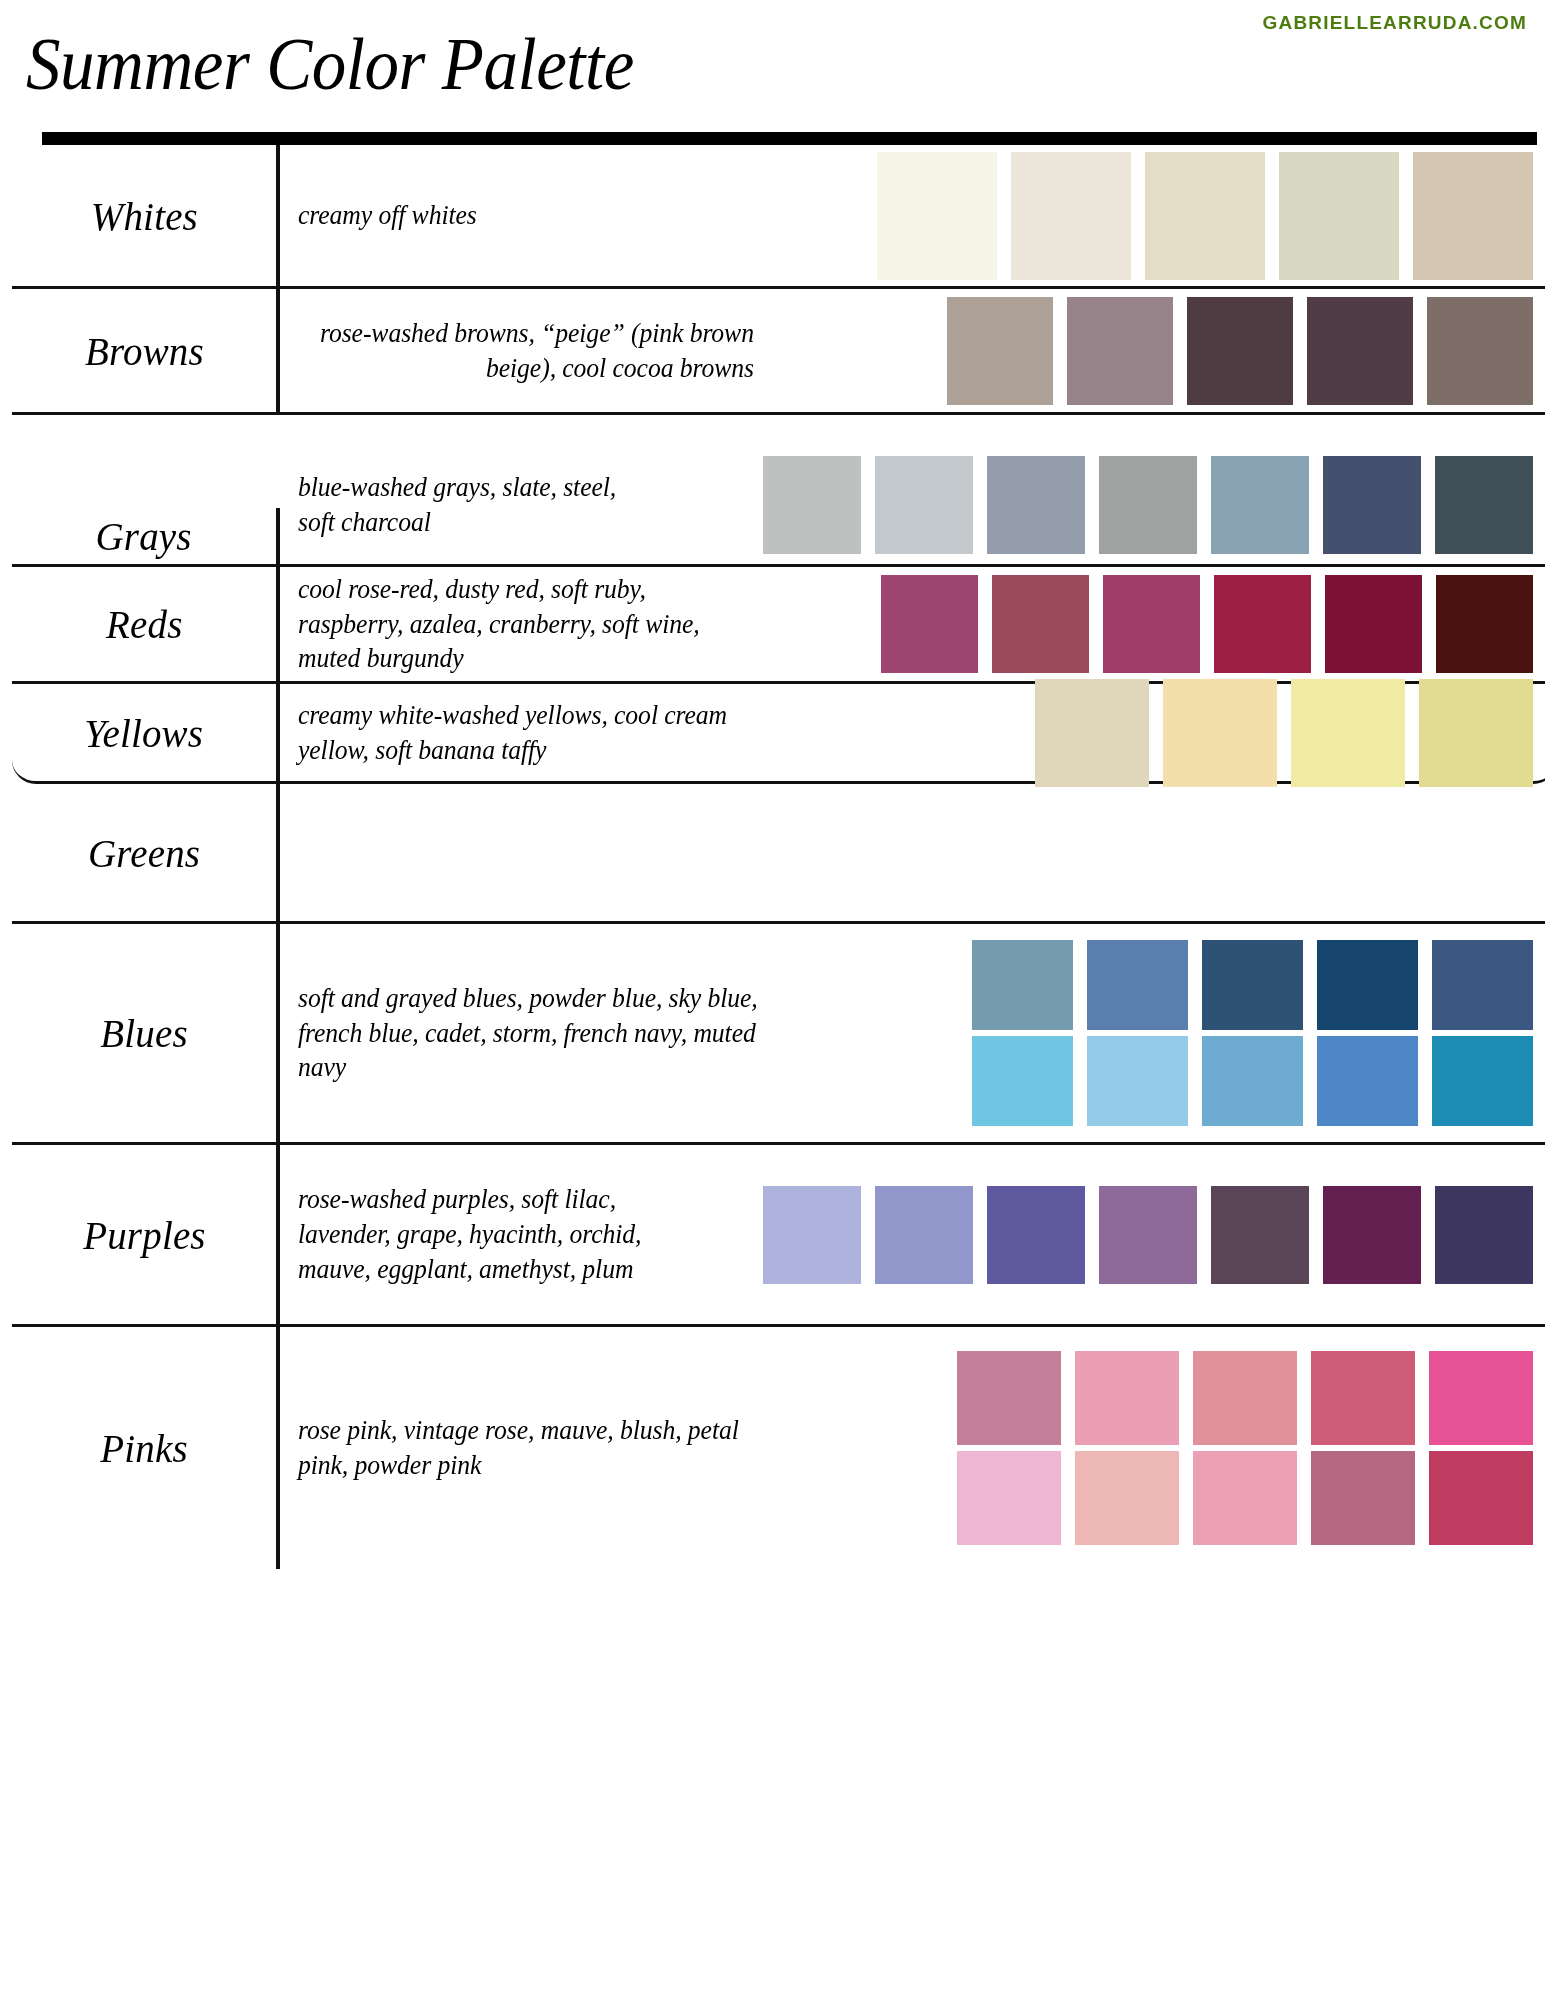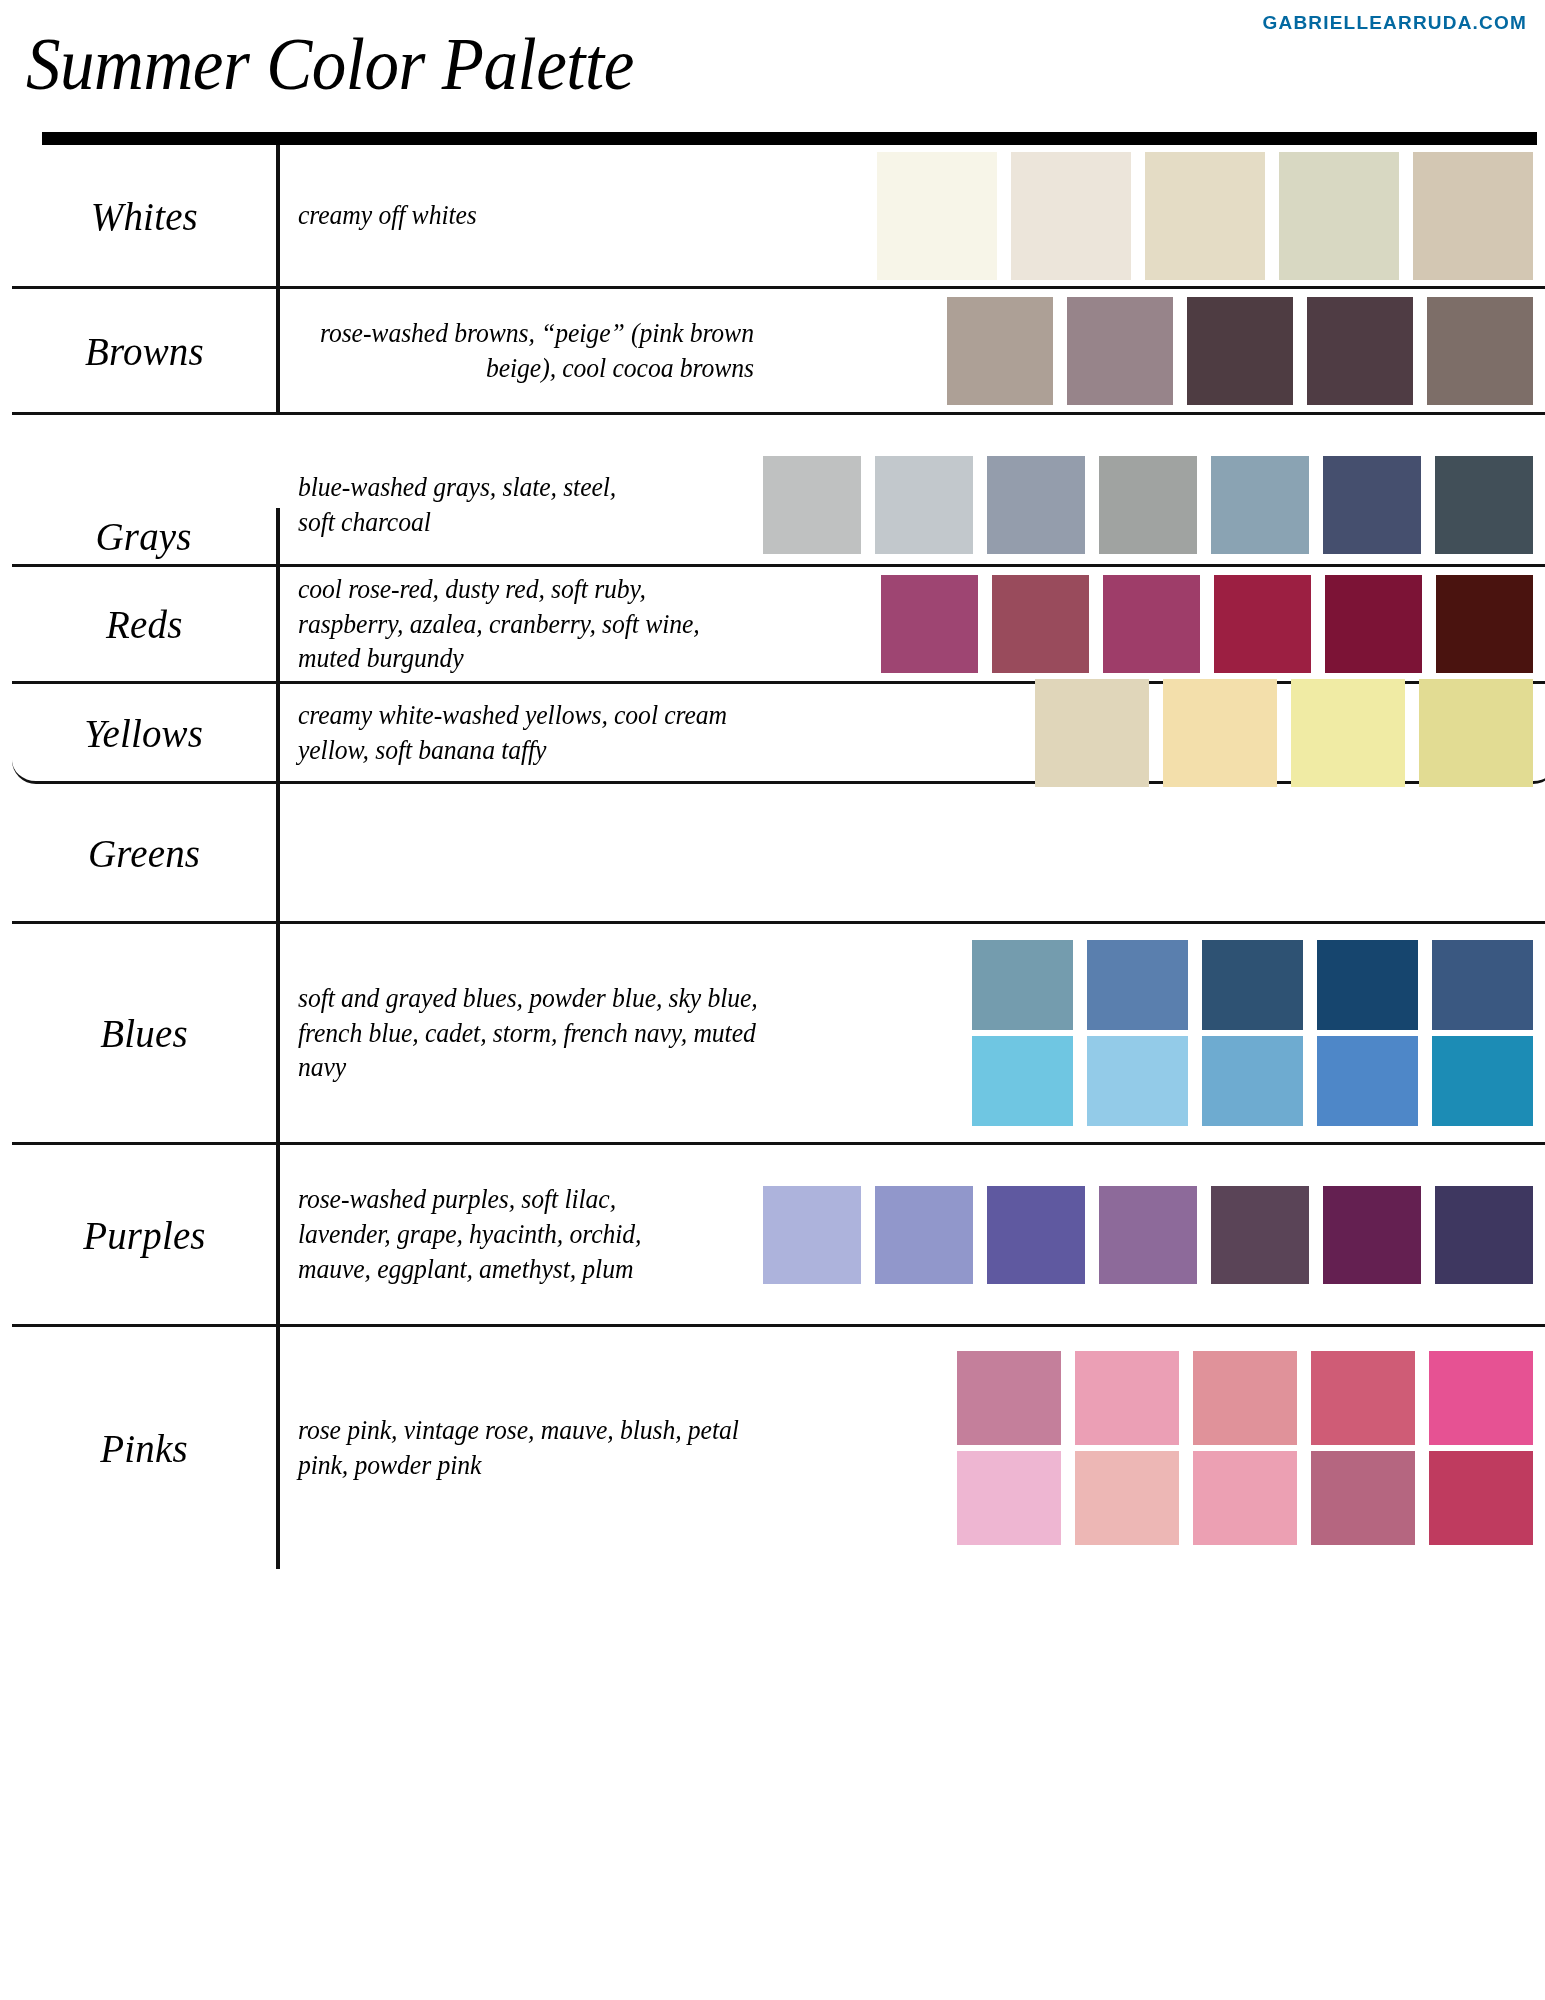--- a/index.html
+++ b/index.html
@@ -22,21 +22,21 @@
 
   
   .brand {
     position: absolute;
     top: 12px;
     right: 18px;
     font-family: "Liberation Sans", sans-serif;
     font-weight: 700;
     font-size: 19px;
     letter-spacing: 1.2px;
-    color: #0369a1;
+    color: #4d7c0f;
   }
 
   .title {
     position: absolute;
     top: 28px;
     left: 26px;
     font-family: "Liberation Serif", serif;
     font-style: italic;
     font-size: 75px;
     line-height: 0.95;

